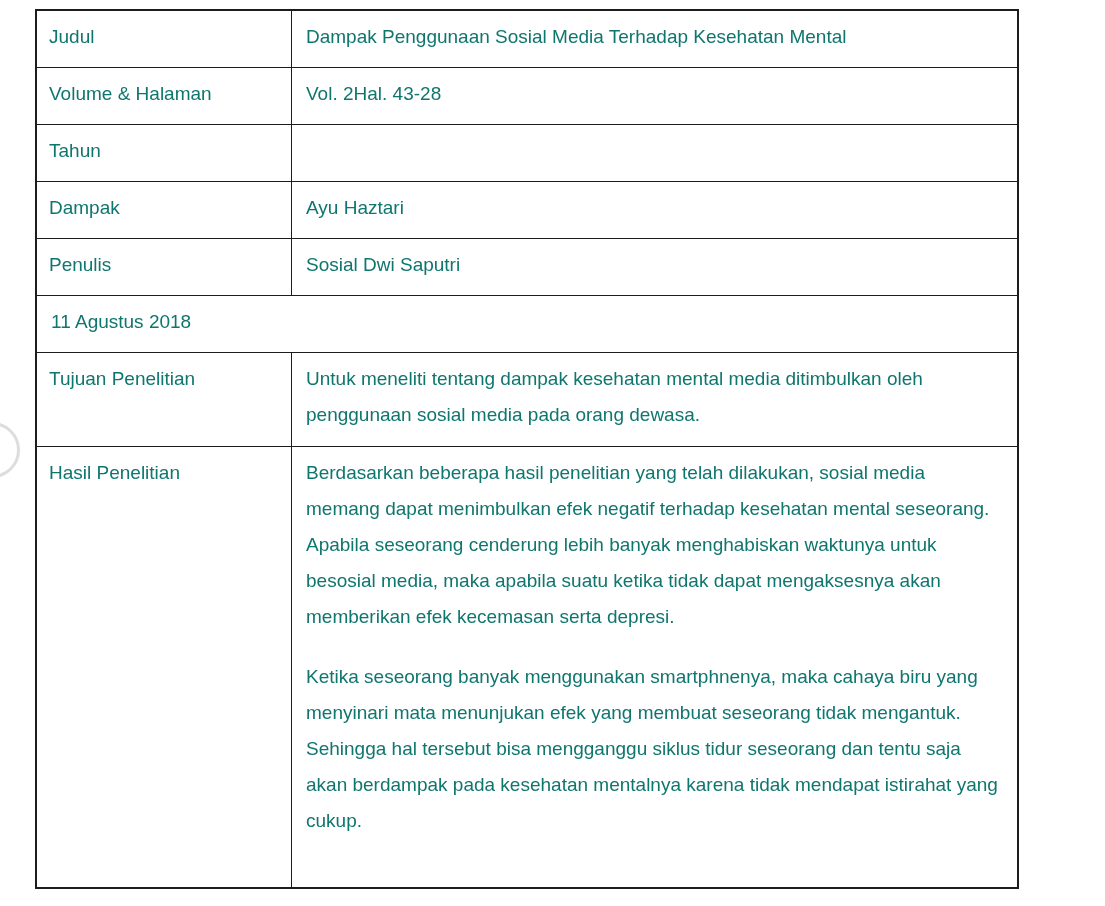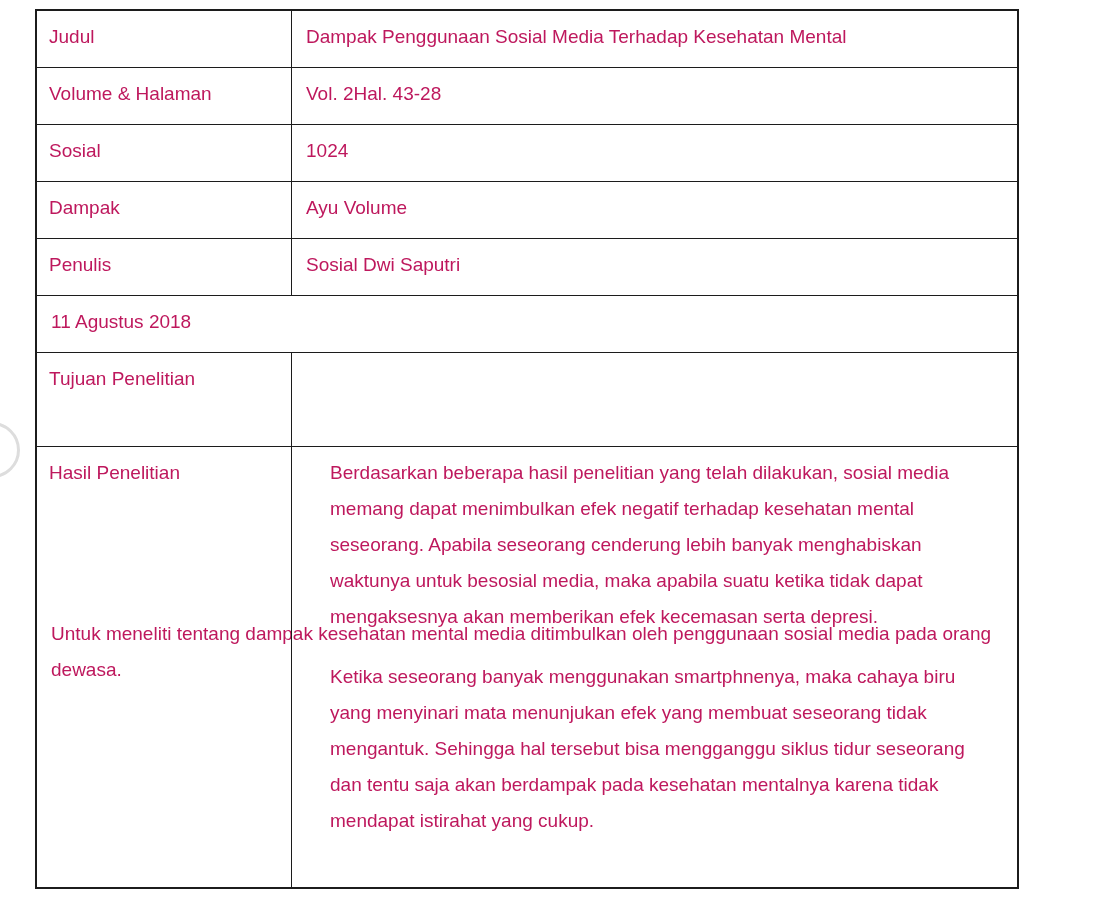--- a/index.html
+++ b/index.html
@@ -25,25 +25,25 @@
     border: 2px solid #1c1c1c;
     background: #ffffff;
     display: flex;
     flex-direction: column;
   }
   .row {
     display: flex;
     border-bottom: 1px solid #1c1c1c;
     flex: 0 0 auto;
   }
-  .row:last-child { border-bottom: none; flex: 1 1 auto; gap: 24px; }
+  .row:last-child { border-bottom: none; flex: 1 1 auto; }
   .row-s { height: 57px; }
-  .row-m { height: 94px; flex-direction: column; }
+  .row-m { height: 94px; }
   .cell {
-    color: #be185d;
+    color: #0f766e;
     font-size: 19px;
     line-height: 36px;
   }
   .cell.label {
     width: 255px;
     flex: 0 0 255px;
     border-right: 1px solid #1c1c1c;
     padding: 8px 10px 8px 12px;
   }
   .cell.value {
@@ -76,27 +76,26 @@
       <div class="cell label">Judul</div>
       <div class="cell value">Dampak Penggunaan Sosial Media Terhadap Kesehatan Mental</div>
     </div>
 
     <div class="row row-s">
       <div class="cell label">Volume &amp; Halaman</div>
       <div class="cell value">Vol. 2Hal. 43-28</div>
     </div>
 
     <div class="row row-s">
-      <div class="cell label">Sosial</div>
-      <div class="cell value">1024</div>
+      <div class="cell label">Tahun</div>
     </div>
 
     <div class="row row-s">
       <div class="cell label">Dampak</div>
-      <div class="cell value">Ayu Volume</div>
+      <div class="cell value">Ayu Haztari</div>
     </div>
 
     <div class="row row-s">
       <div class="cell label">Penulis</div>
       <div class="cell value">Sosial Dwi Saputri</div>
     </div>
 
     <div class="row row-s">
       <div class="cell value">11 Agustus 2018</div>
     </div>

